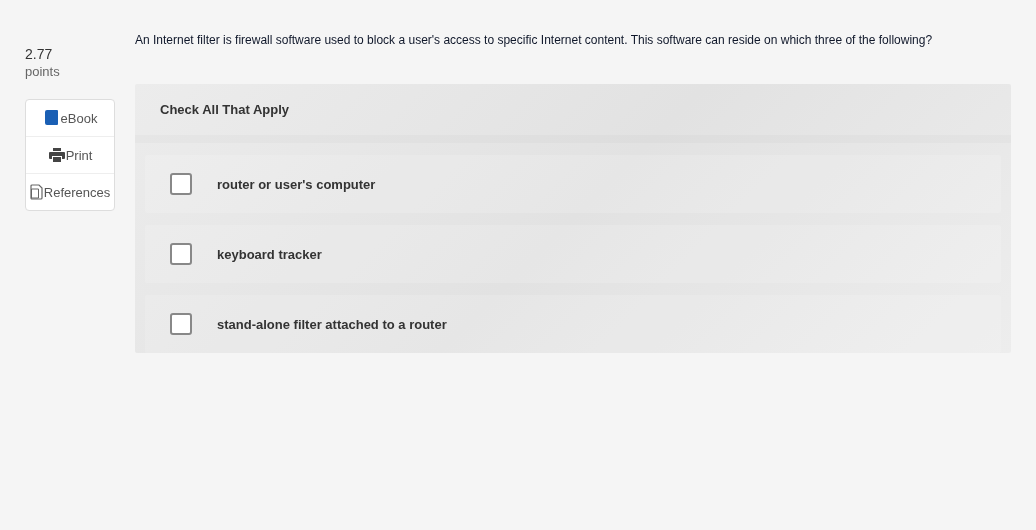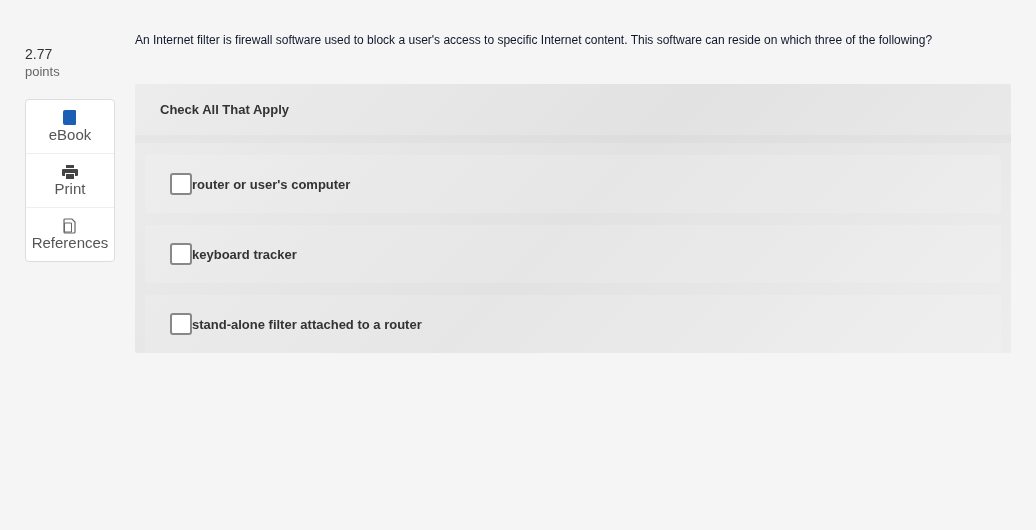--- a/index.html
+++ b/index.html
@@ -37,27 +37,27 @@
       color: #666;
       margin-top: 2px;
     }
     .sidebar-buttons {
       border: 1px solid #ddd;
       border-radius: 4px;
       background: #fff;
     }
     .sidebar-btn {
       display: flex;
-      flex-direction: column;
+      flex-direction: row;
       align-items: center;
       justify-content: center;
       padding: 10px 5px;
       border-bottom: 1px solid #eee;
       cursor: pointer;
-      font-size: 15px;
+      font-size: 13px;
       color: #555;
       text-align: center;
       gap: 0;
     }
     .sidebar-btn:last-child {
       border-bottom: none;
     }
     .sidebar-icon {
       width: 18px;
       height: 16px;
@@ -85,20 +85,21 @@
     .instruction-row {
       padding: 18px 25px;
       font-size: 13px;
       color: #333;
       border-bottom: 8px solid rgba(0,0,0,0.02);
     }
     .option-row {
       display: flex;
       align-items: center;
       padding: 18px 25px;
+      gap: 25px;
       background: rgba(255,255,255,0.15);
       margin: 12px 10px;
       border-radius: 2px;
     }
     .option-row:first-of-type {
       margin-top: 20px;
     }
     .checkbox {
       width: 22px;
       height: 22px;

